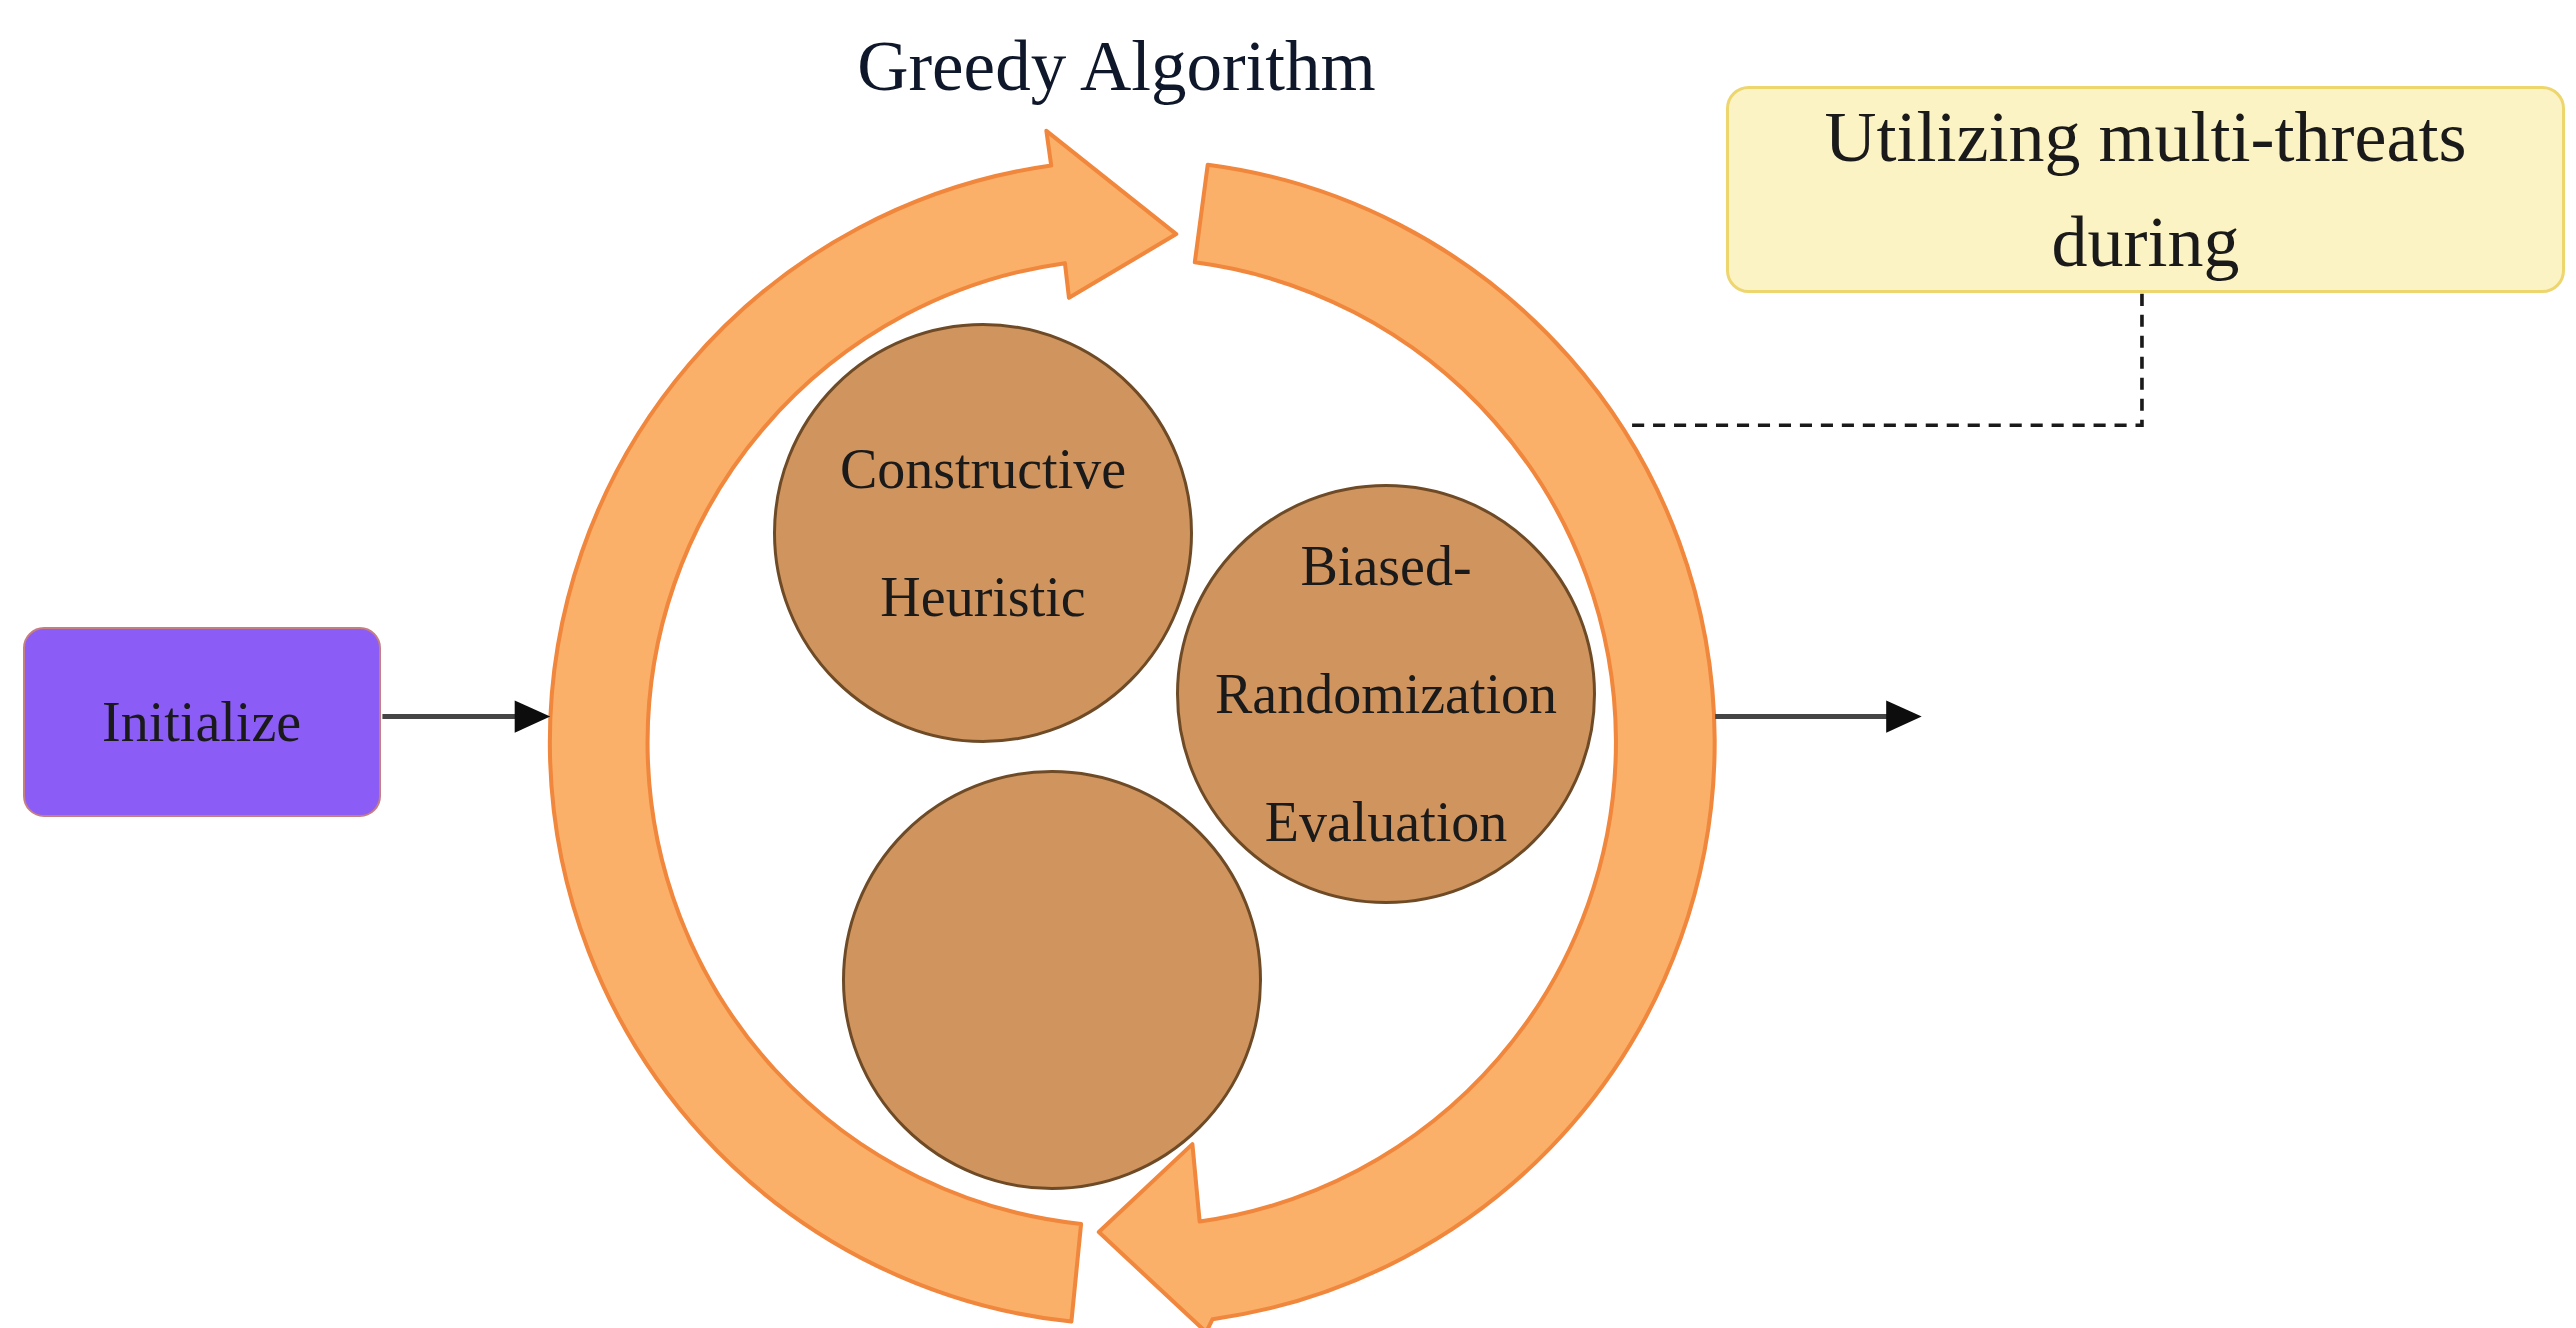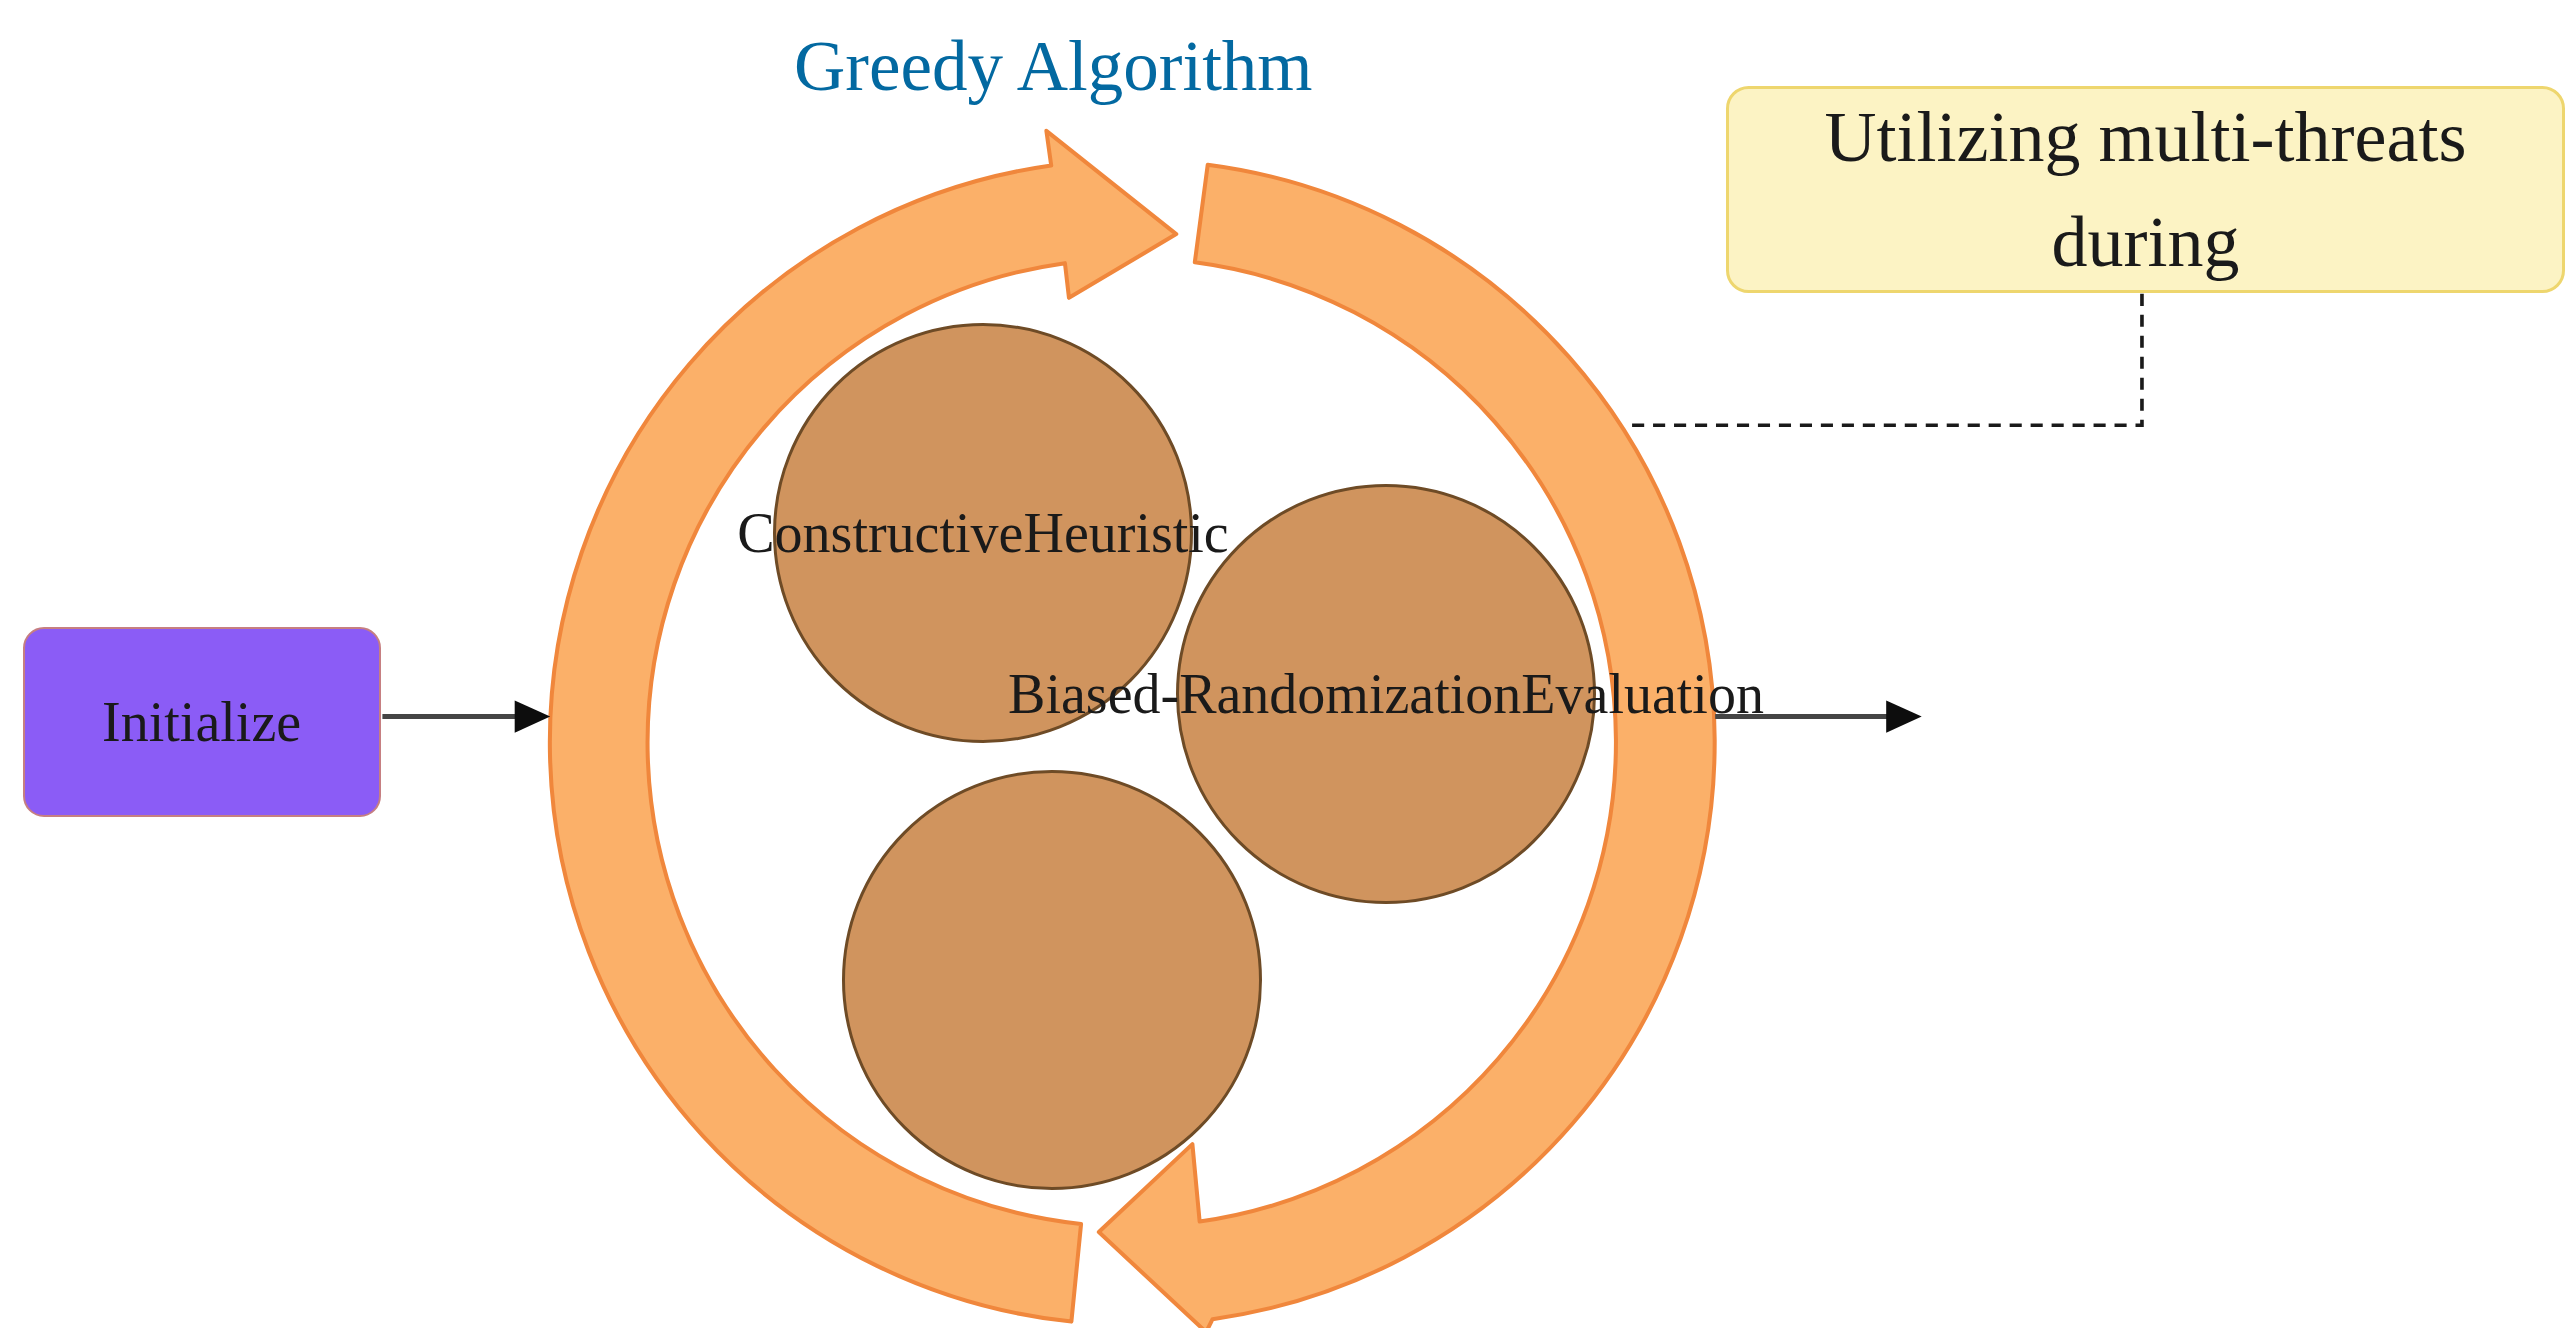--- a/index.html
+++ b/index.html
@@ -7,21 +7,21 @@
     position:relative;
     width:2576px;height:1329px;
     background:#ffffff;
     font-family:"Liberation Serif","DejaVu Serif",serif;
     color:#1a1a1a;
     overflow:hidden;
   }
   #ring-svg{position:absolute;left:0;top:0;}
   .title{
     position:absolute;left:794px;top:24px;width:645px;
-    text-align:left;font-size:71px;line-height:1.2;color:#0369a1;
+    text-align:center;font-size:71px;line-height:1.2;color:#0f172a;
   }
   .callout{
     position:absolute;left:1726px;top:86px;width:839px;height:207px;
     background:#FCF3C4;border:3.2px solid #EED66E;border-radius:22.6px;
     box-sizing:border-box;
     display:flex;flex-direction:column;align-items:center;justify-content:center;
     font-size:72px;line-height:1.45;text-align:center;
   }
   .terminal{
     position:absolute;height:190px;
@@ -29,22 +29,22 @@
     box-sizing:border-box;
     display:flex;align-items:center;justify-content:center;
     font-size:56px;text-align:center;
   }
   .terminal.start{left:22.6px;top:627px;width:358px;}
   .terminal.end{left:1920px;top:627px;width:420px;}
   .step-circle{
     position:absolute;width:420px;height:420px;border-radius:50%;
     background:#D0945E;border:3.2px solid #6E4B26;
     box-sizing:border-box;
-    display:flex;align-items:center;justify-content:center;
-    font-size:56px;line-height:1.43;text-align:center;
+    display:flex;flex-direction:column;align-items:center;justify-content:center;
+    font-size:56px;line-height:1.43;text-align:center;gap:48px;
   }
   .step-circle.c1{left:773px;top:323px;}
   .step-circle.c2{left:1176px;top:484px;}
   .step-circle.c3{left:842px;top:770px;}
   .line{display:block;}
 </style>
 </head>
 <body>
 
 <div id="stage">

